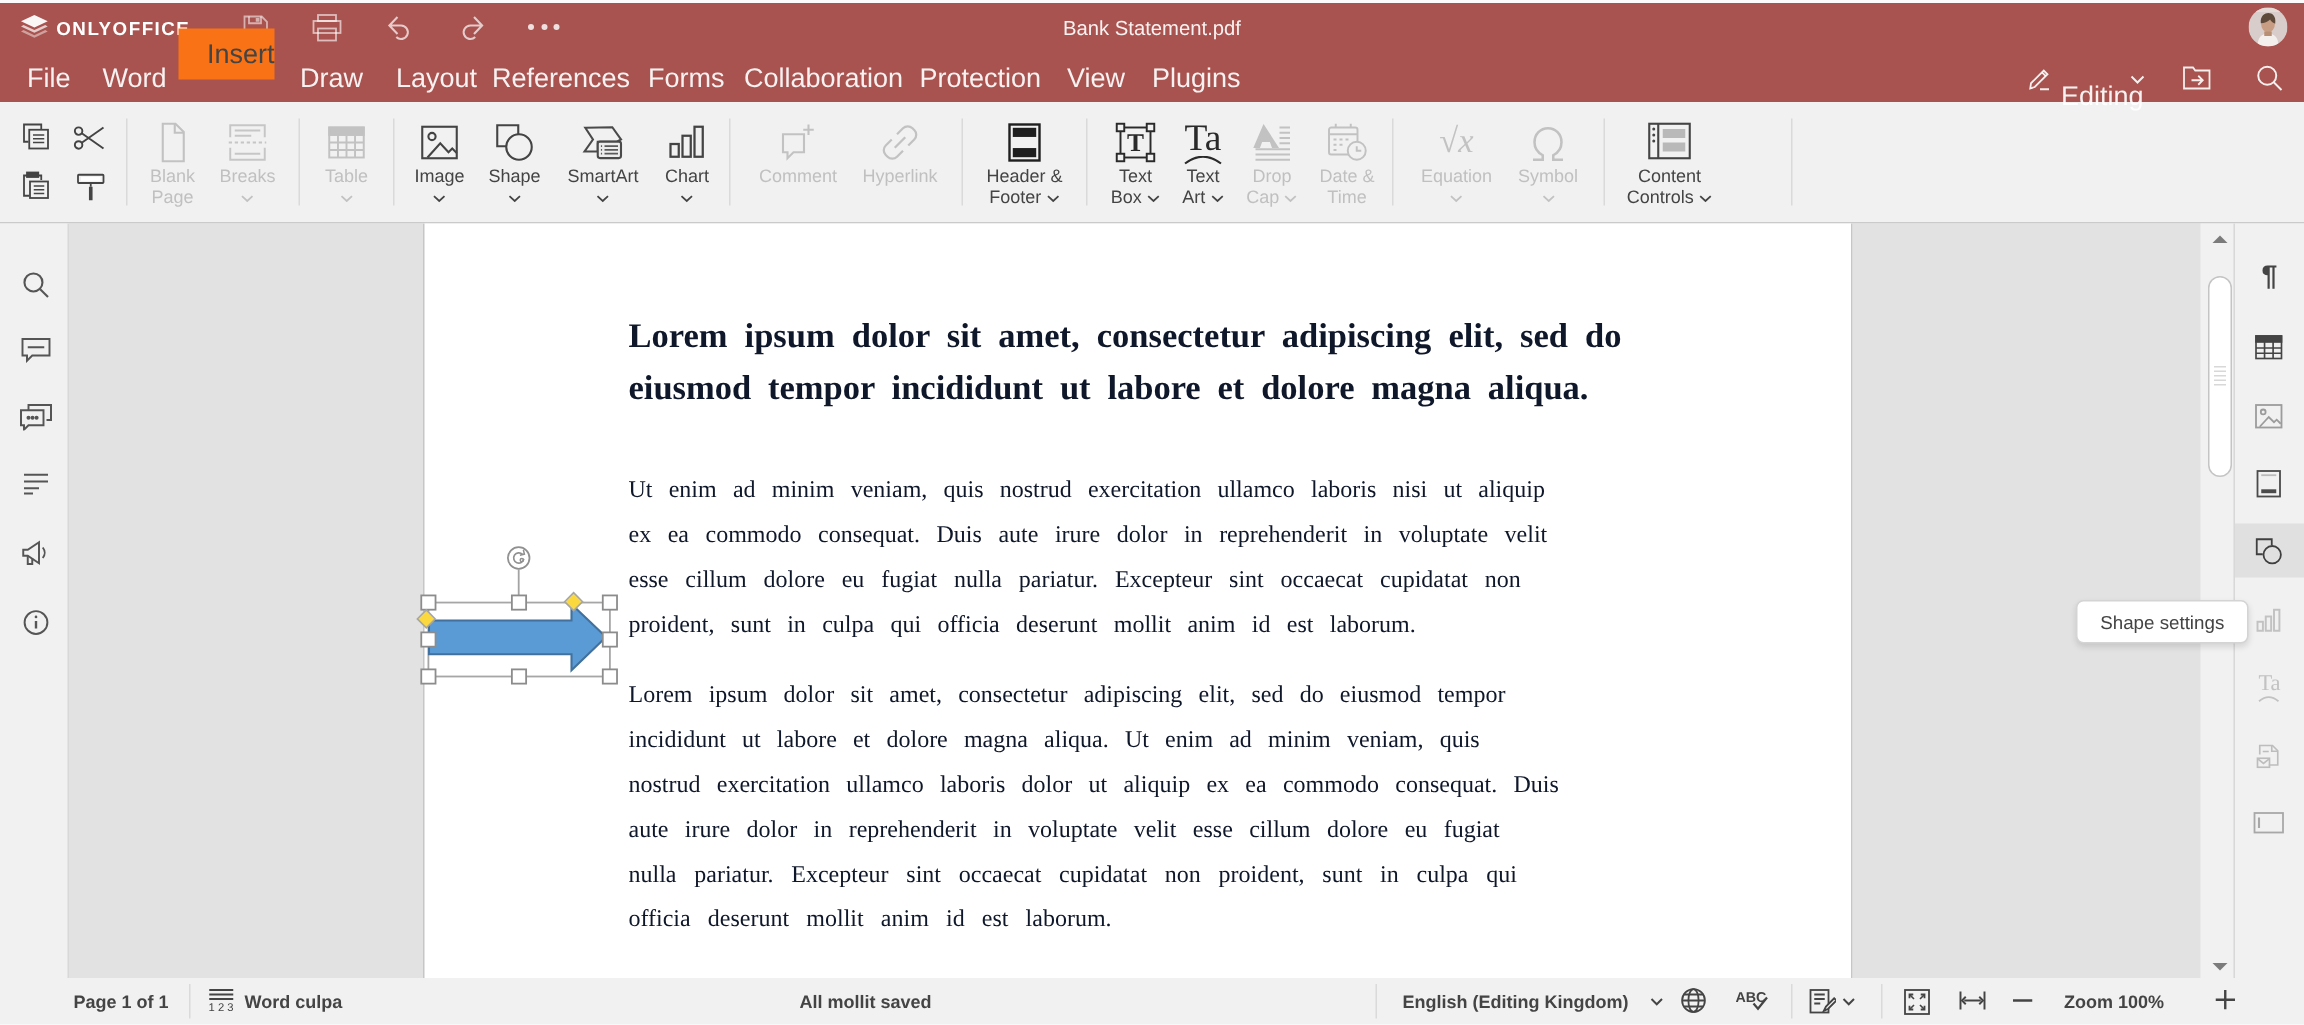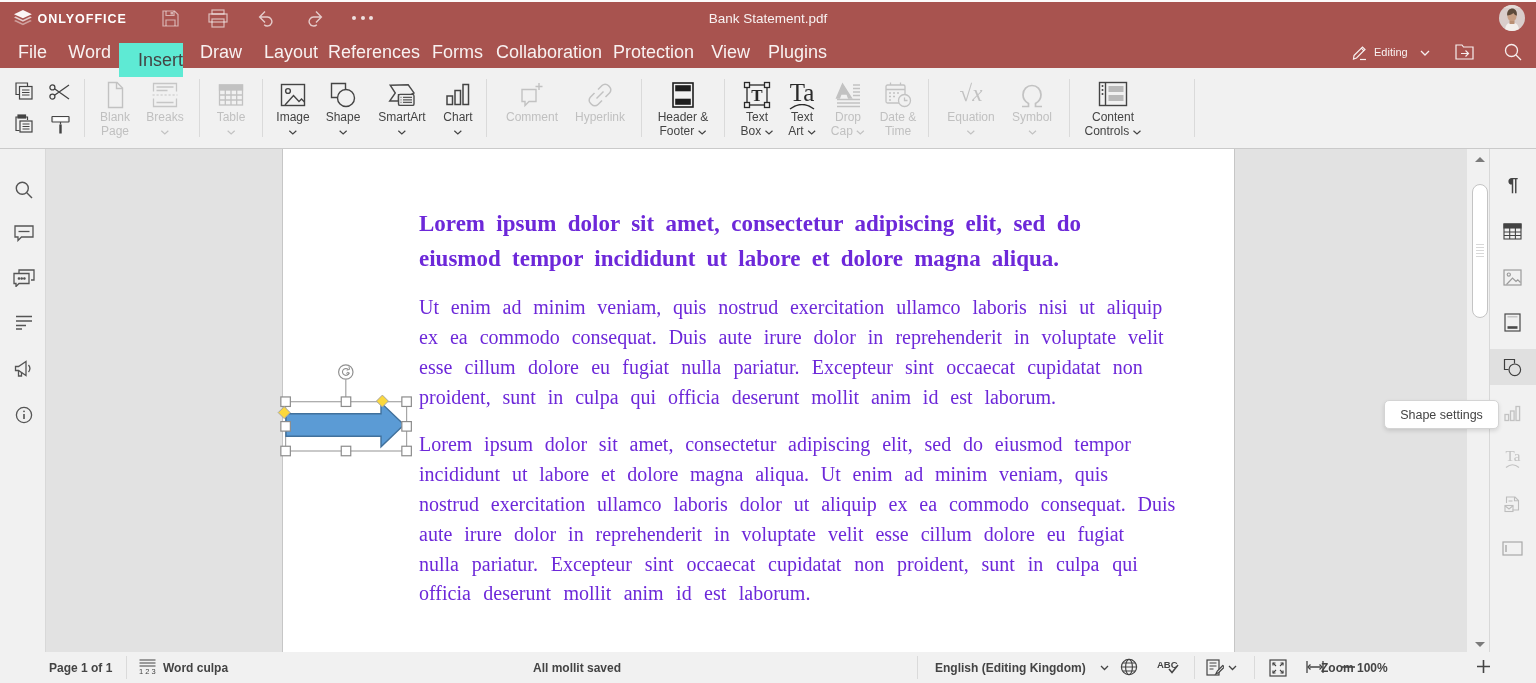--- a/index.html
+++ b/index.html
@@ -10,21 +10,21 @@
 
 
 #hdr { position:absolute; top:0; left:0; width:1536px; height:36px; background:#a8534f; }
 #toprim { position:absolute; top:0; left:0; width:1536px; height:2px; background:#fcfafa; z-index:9; }
 #title { position:absolute; top:0; left:0; width:1536px; height:36px; line-height:37px; text-align:center; color:rgba(255,255,255,.92); font-size:13.5px; }
 #logotext { position:absolute; left:37.5px; top:11.5px; color:#fff; font-size:12.5px; font-weight:bold; letter-spacing:1.0px; }
 
 
 #tabs { position:absolute; top:36px; left:0; width:1536px; height:32px; background:#a8534f; }
 .tab { position:absolute; top:36px; height:32px; line-height:33px; color:rgba(255,255,255,.92); font-size:18px; text-align:right; }
-.tab.active { background:#5eead4; color:#444; top:43px; height:33.5px; line-height:35px; }
+.tab.active { background:#f97316; color:#444; top:19px; height:33.5px; line-height:35px; }
 
 
 #toolbar { position:absolute; top:68px; left:0; width:1536px; height:81px; background:#f1f1f1; border-bottom:1px solid #cacaca; }
 .tsep { position:absolute; top:79px; width:1px; height:58px; background:#dadada; }
 .tbtn { position:absolute; top:68px; text-align:center; }
 .ticon { position:absolute; top:13px; left:50%; transform:translateX(-50%); }
 .tlbl { position:absolute; top:43px; left:50%; transform:translateX(-50%); white-space:nowrap; font-size:12px; line-height:13.5px; color:#444; }
 .tlbl.dis { color:#c0c0c0; }
 svg.ic { display:block; }
 
@@ -34,23 +34,23 @@
 #page { position:absolute; top:149px; left:282px; width:953px; height:503px; background:#fff; border-left:1px solid #c6c6c6; border-right:1px solid #c6c6c6; }
 #rbar { position:absolute; top:149px; left:1489px; width:47px; height:503px; background:#f1f1f1; border-left:1px solid #d8d8d8; }
 #ractive { position:absolute; top:349px; left:1490px; width:46px; height:36px; background:#e0e0e0; }
 #tooltip { position:absolute; top:400px; left:1384px; width:115px; height:29px; background:#fff; border:1px solid #d4d4d4; border-radius:5px; box-shadow:0 2px 4px rgba(0,0,0,.12); font-size:12.5px; color:#444; text-align:center; line-height:28px; z-index:20; }
 
 
 #scroll { position:absolute; top:149px; left:1467px; width:22px; height:503px; background:#f1f1f1; }
 #sthumb { position:absolute; top:184px; left:1472px; width:16px; height:134px; background:#fff; border:1px solid #c4c4c4; border-radius:8px; }
 
 
-.dline { position:absolute; left:419px; width:744px; white-space:nowrap; font-family:"Liberation Serif", serif; color:#6d28d9; }
+.dline { position:absolute; left:419px; width:744px; white-space:nowrap; font-family:"Liberation Serif", serif; color:#0f172a; }
 .hline { font-size:23px; font-weight:bold; line-height:35px; }
-.bline { font-size:20px; line-height:30px; }
+.bline { font-size:16px; line-height:30px;margin-top:20px; }
 .st { position:absolute; top:652px; height:32px; line-height:32px; white-space:nowrap; font-weight:bold; font-size:12px; color:#444; }
 .ssep { position:absolute; top:656px; width:1px; height:23px; background:#dadada; }
 </style>
 </head>
 <body>
 <div id="root">
   <div id="toprim"></div>
   <div id="hdr"></div>
   <div id="tabs"></div>
   <div id="toolbar"></div>
@@ -145,21 +145,21 @@
     <div class="tab" style="left:706px;width:44px">View</div>
     <div class="tab" style="left:763px;width:64px">Plugins</div>
 
     <svg class="abs" style="left:1352px;top:44px" width="17" height="17" viewBox="0 0 17 17">
       <g stroke="rgba(255,255,255,.9)" fill="none" stroke-width="1.2">
         <path d="M2 11.5 L10.5 3 l2.5 2.5 L4.5 14 L1.5 15 Z"></path>
         <path d="M9.3 4.2 l2.6 2.6"></path>
         <path d="M8 15.5 h6"></path>
       </g>
     </svg>
-    <div class="abs" style="left:1374px;top:36px;height:32px;line-height:33px;color:rgba(255,255,255,.92);font-size:11px">Editing</div>
+    <div class="abs" style="left:1374px;top:48px;height:32px;line-height:33px;color:rgba(255,255,255,.92);font-size:18px">Editing</div>
     <svg class="abs" style="left:1420px;top:50px" width="10" height="6" viewBox="0 0 10 6">
         <path d="M1 1 L5 5 L9 1" fill="none" stroke="rgba(255,255,255,.9)" stroke-width="1.3"></path>
       </svg>
 
     <svg class="abs" style="left:1455px;top:44px" width="19" height="16" viewBox="0 0 19 16">
       <g fill="none" stroke="rgba(255,255,255,.9)" stroke-width="1.2">
         <path d="M1 3.5 V1 h6 l1.5 2 H18 v12 H1 Z"></path>
         <path d="M6 9.5 h7 M10.5 6.5 l3 3 -3 3"></path>
       </g>
     </svg>
@@ -596,18 +596,18 @@
       </svg>
     <svg class="abs ic" style="left:1306px;top:660px" width="18" height="14" viewBox="0 0 18 14">
         <g fill="none" stroke="#444" stroke-width="1.3">
           <path d="M1 1 v12 M17 1 v12 M3.5 7 h11"></path>
           <path d="M4.5 4.5 L2 7 l2.5 2.5 M13.5 4.5 L16 7 l-2.5 2.5"></path>
         </g>
       </svg>
     <svg class="abs ic" style="left:1342px;top:666px" width="13" height="2" viewBox="0 0 13 2">
         <path d="M0 1 h13" stroke="#444" stroke-width="1.6"></path>
       </svg>
-    <div class="st" style="left:1321px">Zoom 100%</div>
+    <div class="st" style="left:1376px">Zoom 100%</div>
     <svg class="abs ic" style="left:1477px;top:660px" width="13" height="13" viewBox="0 0 13 13">
         <path d="M6.5 0 v13 M0 6.5 h13" stroke="#444" stroke-width="1.6"></path>
       </svg>
   </div>
 </div>
 
 </body></html>

